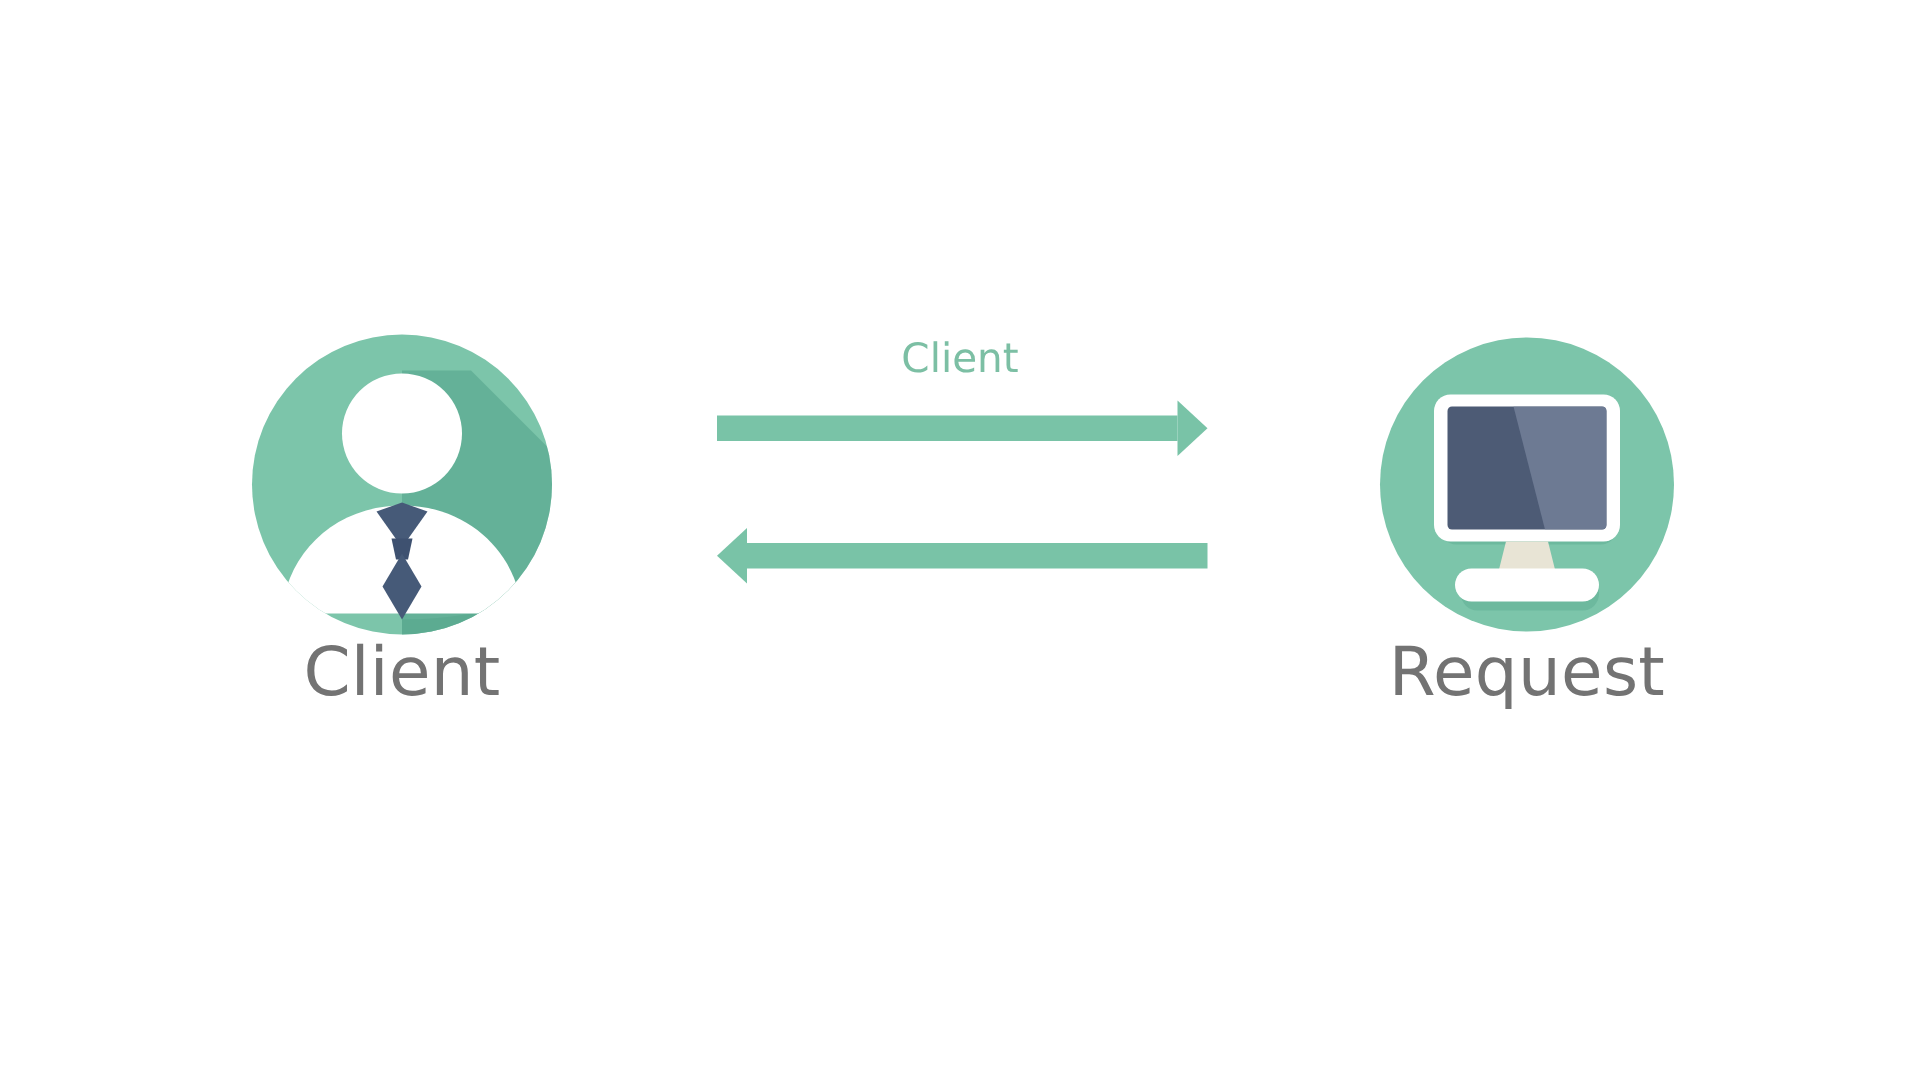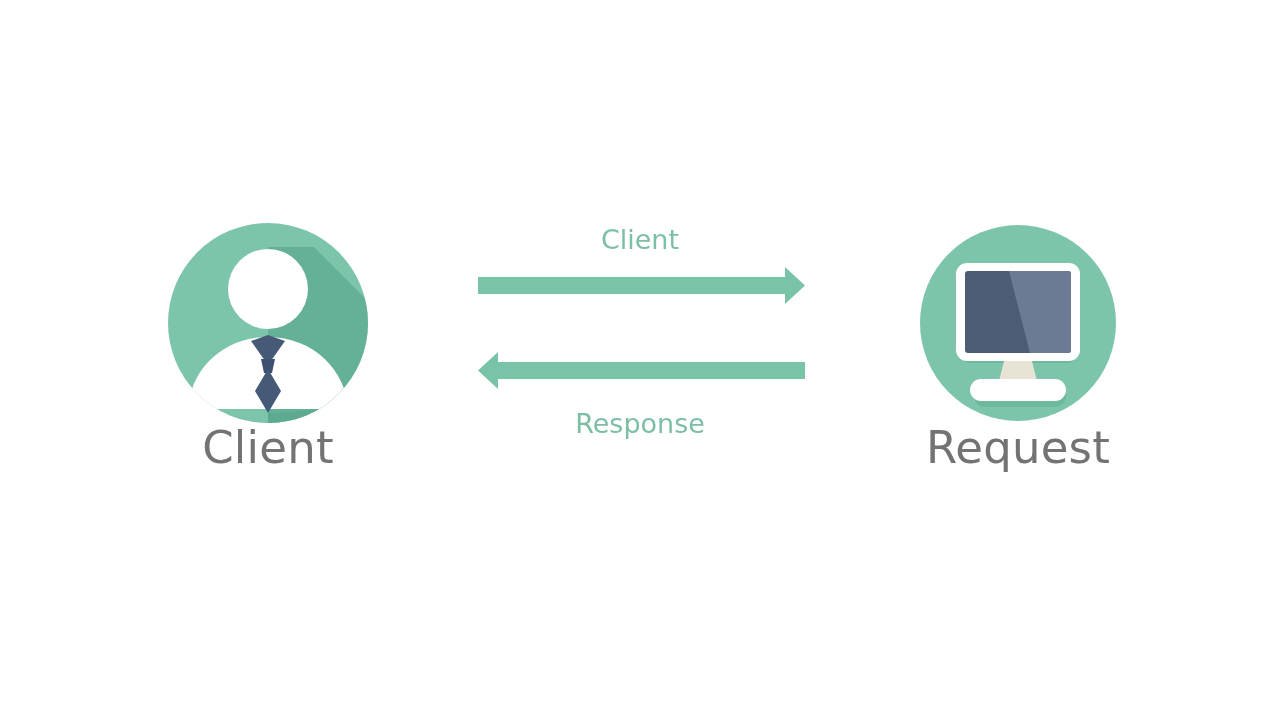--- a/index.html
+++ b/index.html
@@ -157,16 +157,15 @@
         <rect x="38" y="67" width="307" height="17" fill="#79c3a7"></rect>
         <path d="M345 57 L365 75.5 L345 94 Z" fill="#79c3a7"></path>
       </g>
 
       <g>
         <rect x="58" y="152" width="307" height="17" fill="#79c3a7"></rect>
         <path d="M58 142 L38 160.5 L58 179 Z" fill="#79c3a7"></path>
       </g>
     </svg>
 
-    <span class="flow-label" id="response-label">Response</span>
   </div>
 
 </div>
 
 </body></html>

